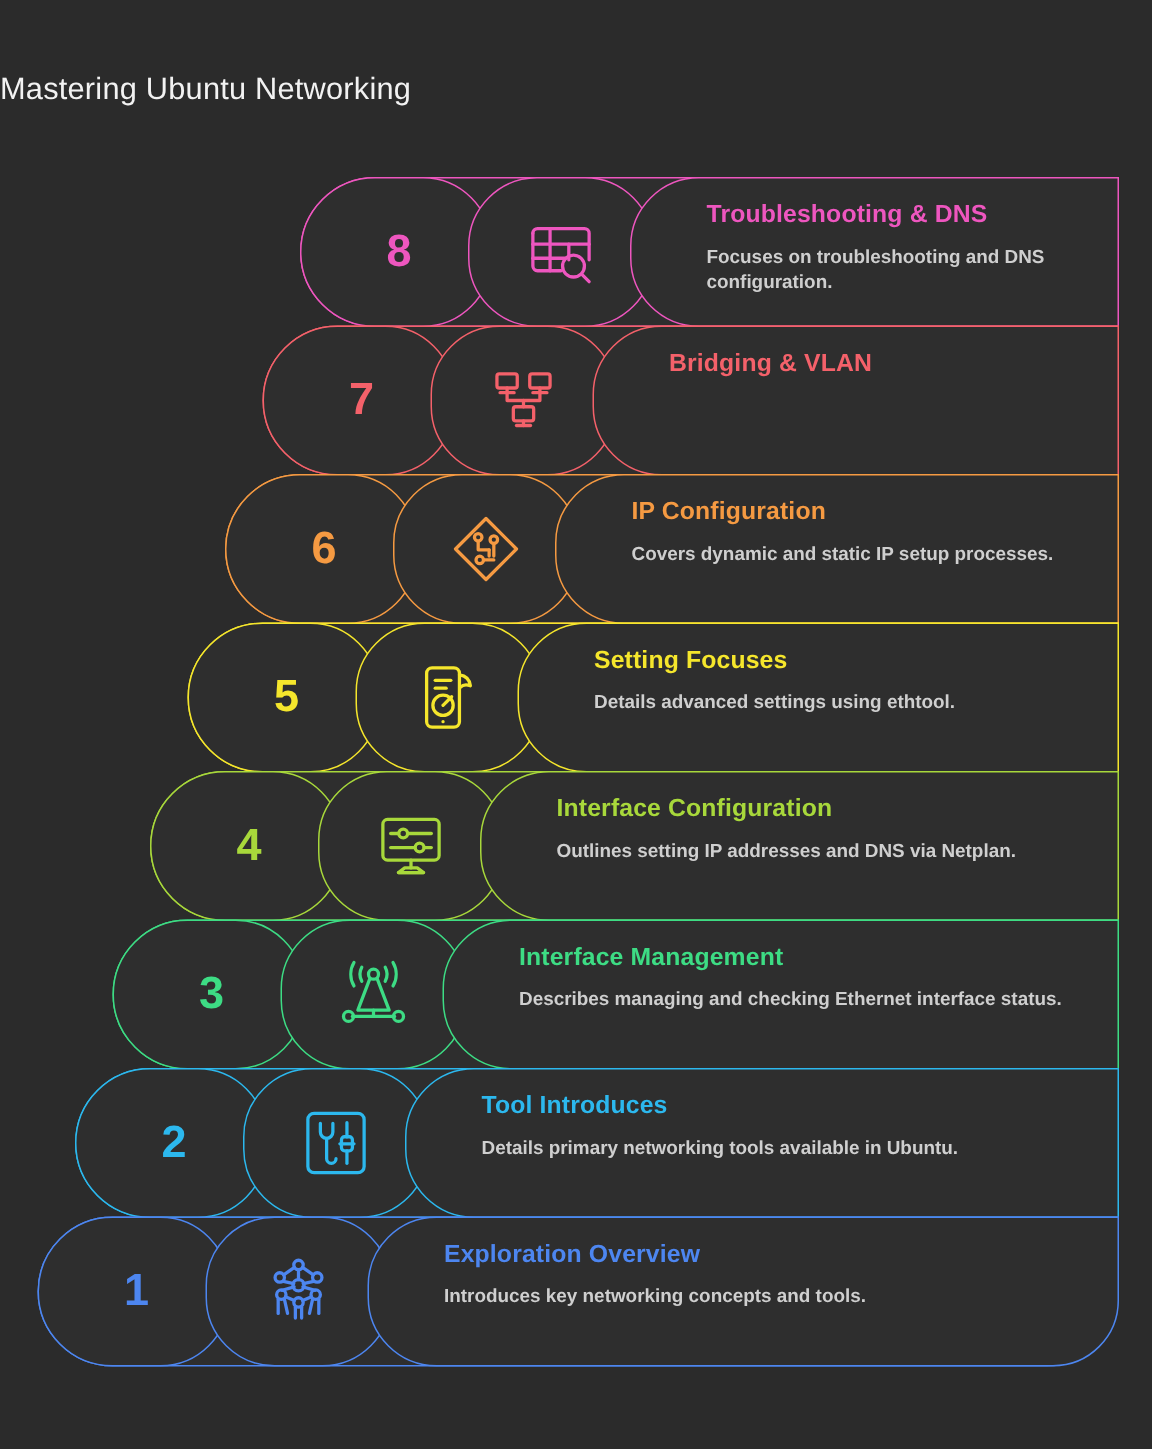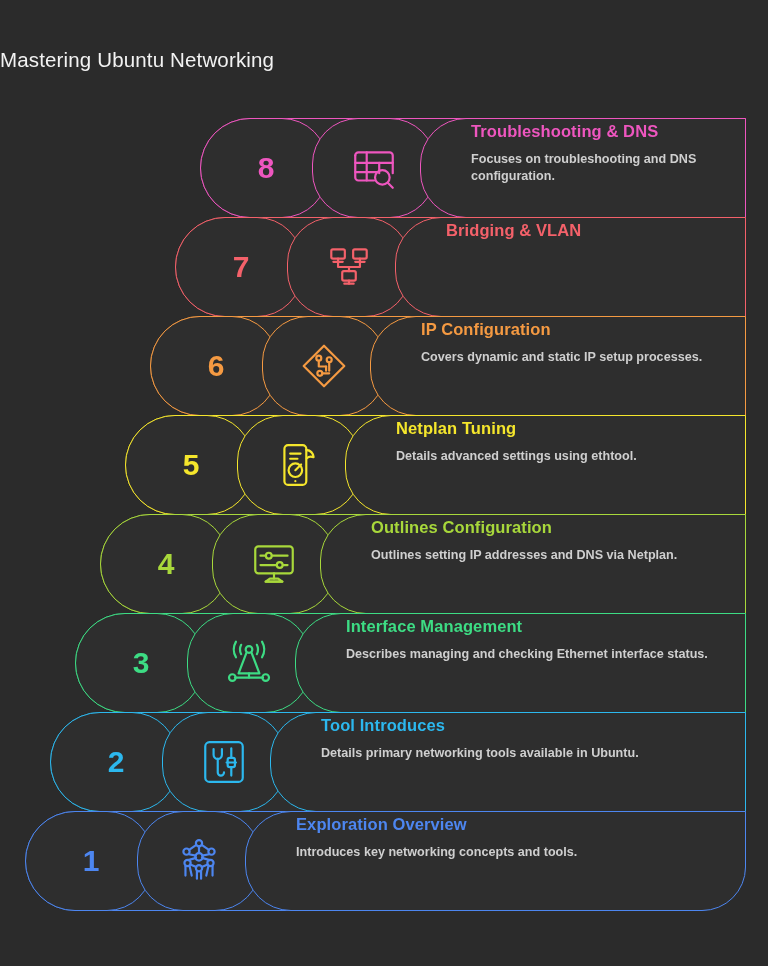--- a/index.html
+++ b/index.html
@@ -109,21 +109,21 @@
     position: absolute;
     left: 220px;
     top: 0;
     right: 0;
     height: 100px;
     border: 1.6px solid currentColor;
     border-left: 1.6px solid currentColor;
     border-radius: 46px 0 0 46px;
     background: #2e2e2e;
     box-sizing: border-box;
-    padding: 3px 26px 0 50px;
+    padding: 15px 26px 0 50px;
     overflow: hidden;
   }
   .row.last .pod-text {
     border-radius: 46px 0 44px 46px;
   }
   .pod-title {
     font-size: 16.5px;
     font-weight: 700;
     color: currentColor;
     line-height: 1.2;
@@ -230,21 +230,21 @@
             <path d="M15.5 13h10"></path>
             <path d="M15.5 18h7"></path>
             <circle cx="20.5" cy="29" r="6.5"></circle>
             <path d="M20.5 29 26 23.5"></path>
             <path d="M20.5 39.5h.02"></path>
             <path d="M31 9.5c4 .5 6.5 3 7 7-2.5-1-4.5-1-6.5 1"></path>
           </svg>
         </span>
       </div>
       <div class="pod-text">
-        <div class="pod-title">Netplan Tuning</div>
+        <div class="pod-title">Setting Focuses</div>
         <div class="pod-desc">Details advanced settings using ethtool.</div>
       </div>
     </div>
     <div class="row" style="color: rgb(168, 216, 59); top: 396px; left: 100px; right: 22px; z-index: 5;">
       <div class="shell"></div>
       <div class="pod-num">
         <span class="num">4</span>
       </div>
       <div class="pod-icon">
         <span>
@@ -256,21 +256,21 @@
             <path d="M11 25h15"></path>
             <circle cx="29.5" cy="25" r="2.8"></circle>
             <path d="M32.5 25h4.5"></path>
             <path d="M24 33v5"></path>
             <path d="M16 41h16"></path>
             <path d="M20 38h8l4 3H16Z"></path>
           </svg>
         </span>
       </div>
       <div class="pod-text">
-        <div class="pod-title">Outlines Configuration</div>
+        <div class="pod-title">Interface Configuration</div>
         <div class="pod-desc">Outlines setting IP addresses and DNS via Netplan.</div>
       </div>
     </div>
     <div class="row" style="color: rgb(61, 220, 132); top: 495px; left: 75px; right: 22px; z-index: 6;">
       <div class="shell"></div>
       <div class="pod-num">
         <span class="num">3</span>
       </div>
       <div class="pod-icon">
         <span>

